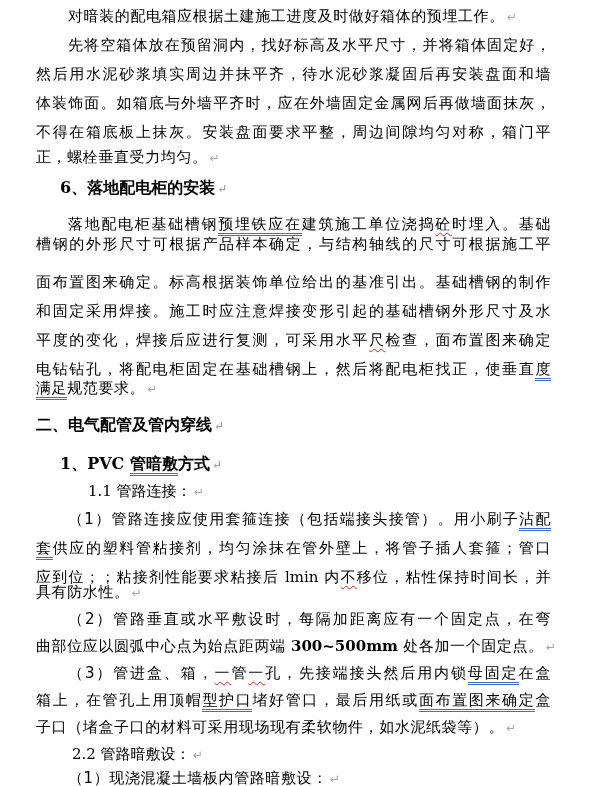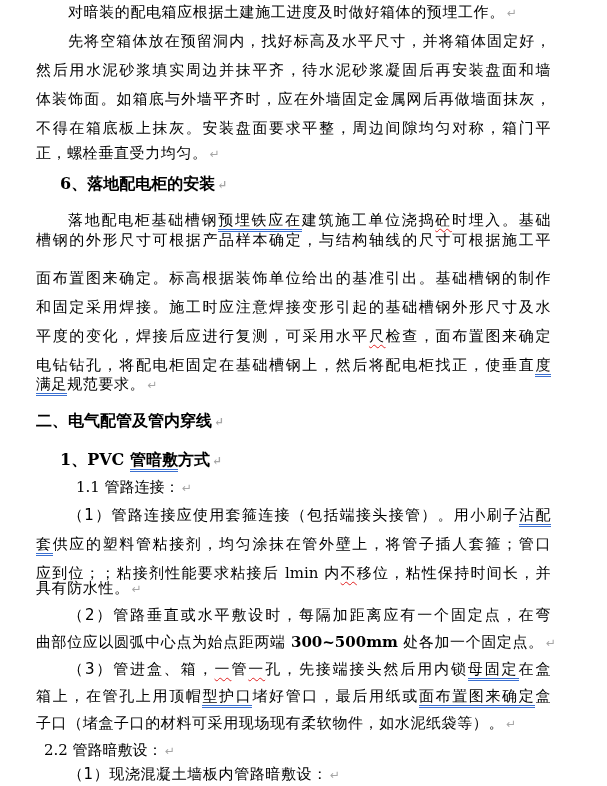--- a/index.html
+++ b/index.html
@@ -1,26 +1,26 @@
 <!DOCTYPE html>
 <html><head>
 <meta charset="utf-8">
 <style>
   html, body { margin:0; padding:0; background:#ffffff; }
   body { width:607px; height:786px; position:relative; overflow:hidden;
          font-family:"DejaVu Sans", sans-serif; color:#000; }
-  .line { position:absolute; left:36px; width:520px; font-size:15px; line-height:16px;
+  .line { position:absolute; left:36px; width:520px; font-size:15px; line-height:24px;
           white-space:nowrap; letter-spacing:0.6px; }
   .line.justify { text-align:justify; text-align-last:justify; width:515px; }
   .indent { left:68px; width:483px; }
   .indent.justify { width:483px; }
   .h1 { font-family:"DejaVu Serif", serif; font-weight:bold; font-size:16px; letter-spacing:0; }
   .h2 { left:60px; font-family:"DejaVu Serif", serif; font-weight:bold; font-size:16px; letter-spacing:0; }
-  .sub { left:76px; }
-  .sub2 { left:44px; }
+  .sub { left:88px; }
+  .sub2 { left:72px; }
   .pm { color:#a6a6a6; font-size:12px; margin-left:2px; letter-spacing:0; }
   .blue { border-bottom:3px double #3a6fd0; }
   .red { text-decoration:underline wavy #e02020; text-decoration-thickness:1px; text-underline-offset:3px; }
   .bold { font-weight:bold; font-family:"DejaVu Serif", serif; letter-spacing:0; }
   .num { font-family:"DejaVu Serif", serif; letter-spacing:0; }
 </style>
 </head>
 <body>
 
 <div>

